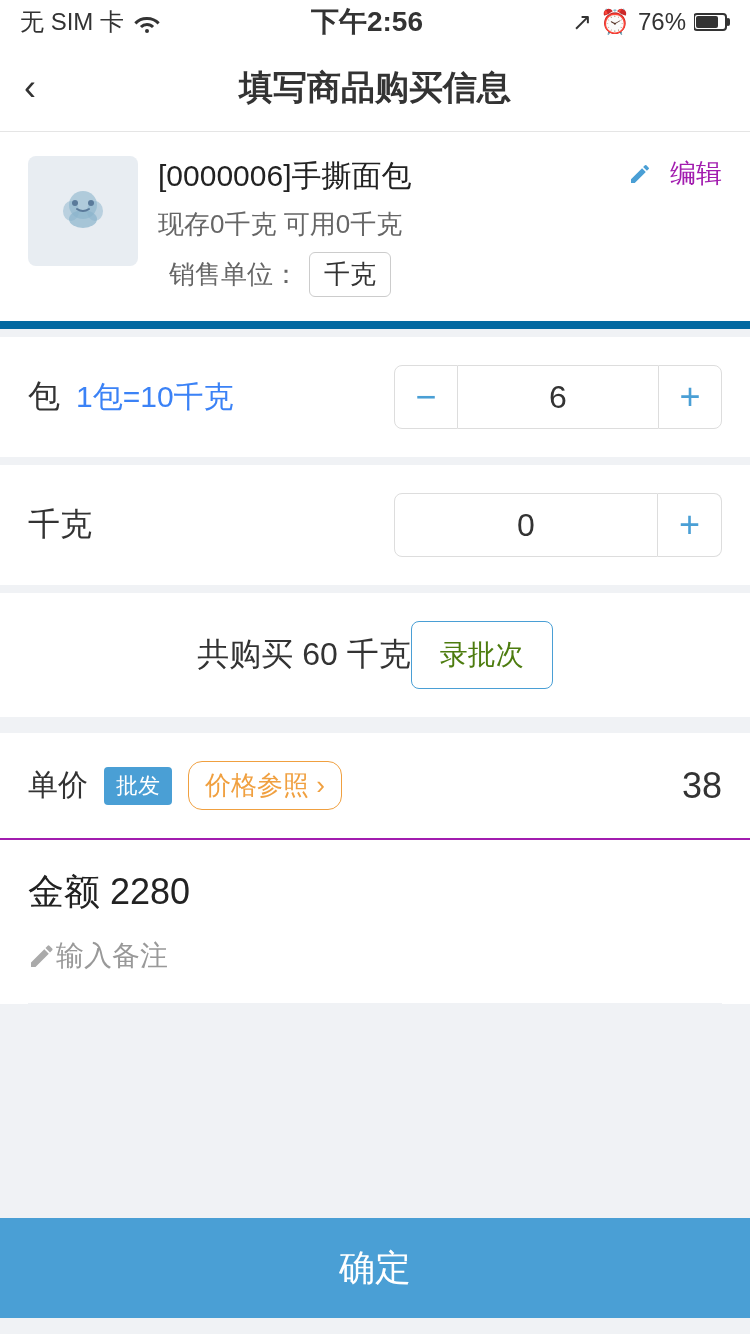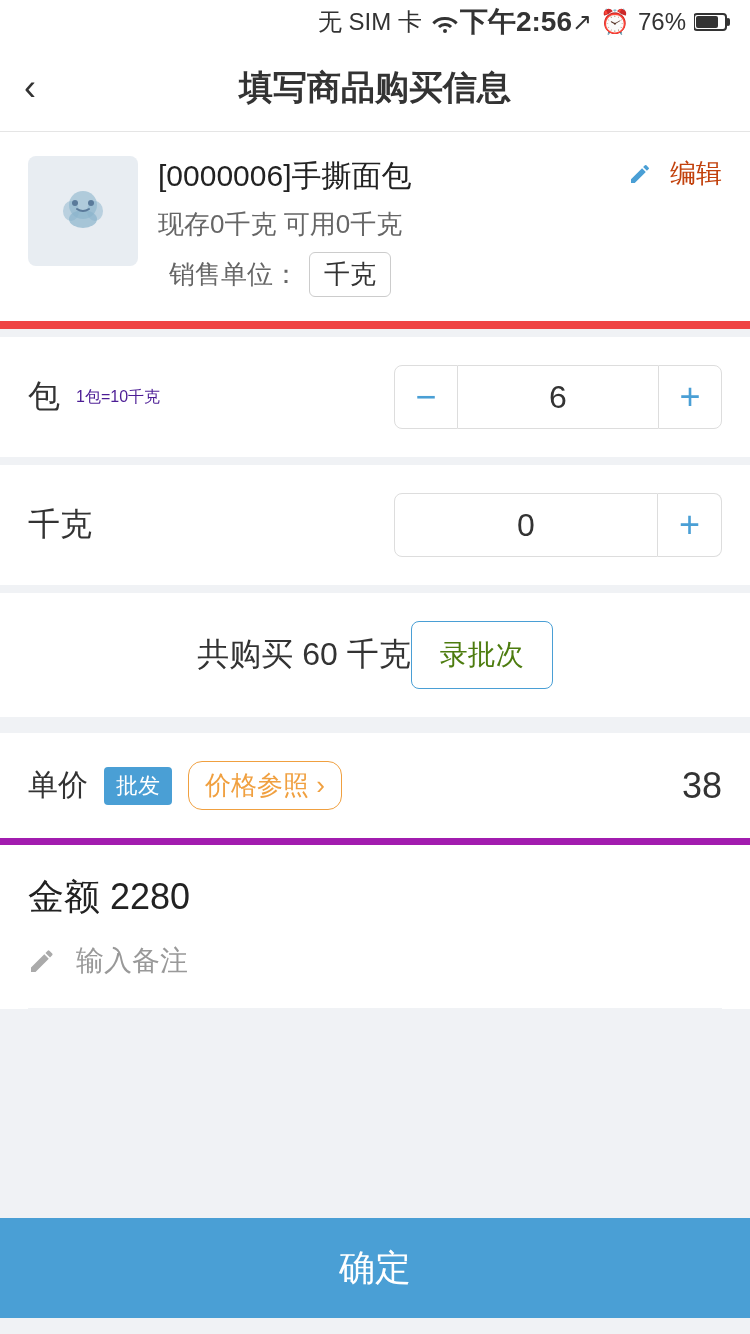--- a/index.html
+++ b/index.html
@@ -12,21 +12,21 @@
       font-size: 28px;
       color: #333;
     }
 
     
     .status-bar {
       height: 44px;
       background: #fff;
       display: flex;
       align-items: center;
-      justify-content: flex-end;
+      justify-content: space-between;
       padding: 12px 20px;
       font-size: 24px;
       color: #333;
     }
     .status-left { display: flex; align-items: center; gap: 8px; }
     .status-center { font-size: 28px; font-weight: 700; }
     .status-right { display: flex; align-items: center; gap: 8px; font-size: 24px; }
 
     
     .nav-bar {
@@ -51,21 +51,21 @@
       color: #333;
     }
 
     
     .product-card {
       background: #fff;
       display: flex;
       align-items: flex-start;
       padding: 24px 28px;
       gap: 20px;
-      border-bottom: 8px solid #ef4444;
+      border-bottom: 8px solid #0369a1;
     }
     .product-thumb {
       width: 110px;
       height: 110px;
       background: #e8edf2;
       border-radius: 8px;
       display: flex;
       align-items: center;
       justify-content: center;
       flex-shrink: 0;
@@ -77,21 +77,21 @@
     .product-unit { font-size: 26px; color: #666; display: flex; align-items: center; gap: 10px; margin-left: 11px; }
     .unit-dropdown {
       border: 1px solid #ccc;
       border-radius: 6px;
       padding: 4px 14px;
       font-size: 26px;
       background: #fff;
       color: #333;
     }
     .edit-btn {
-      color: #c2410c;
+      color: #a21caf;
       font-size: 26px;
       display: flex;
       align-items: center;
       gap: 18px;
       flex-shrink: 0;
       cursor: pointer;
     }
 
     
     .section {
@@ -101,21 +101,21 @@
     }
     .section-row {
       display: flex;
       align-items: center;
       justify-content: space-between;
       padding: 28px 0;
       border-bottom: 1px solid #f0f2f5;
     }
     .section-row:last-child { border-bottom: none; }
     .row-label { font-size: 32px; color: #333; display: flex; align-items: center; gap: 16px; }
-    .row-label-sub { font-size: 16px; color: #4c1d95; }
+    .row-label-sub { font-size: 30px; color: #3b82f6; }
     .qty-control { display: flex; align-items: center; gap: 0; }
     .qty-btn {
       width: 64px;
       height: 64px;
       border: 1px solid #ddd;
       background: #fff;
       font-size: 36px;
       color: #4a9fd5;
       display: flex;
       align-items: center;
@@ -180,21 +180,21 @@
       cursor: pointer;
     }
 
     
     .price-section {
       background: #fff;
       padding: 28px 28px;
       display: flex;
       align-items: center;
       gap: 16px;
-      border-bottom: 7px solid #a21caf;
+      border-bottom: 2px solid #a21caf;
     }
     .price-label { font-size: 30px; color: #333; }
     .price-tag {
       background: #4a9fd5;
       color: #fff;
       font-size: 22px;
       padding: 4px 12px;
       border-radius: 4px;
     }
     .price-ref-btn {
@@ -223,21 +223,21 @@
     }
     .amount-row {
       font-size: 36px;
       color: #222;
       font-weight: 500;
       margin-bottom: 20px;
     }
     .remark-row {
       display: flex;
       align-items: center;
-      gap: 20px;
+      gap: 0;
       font-size: 28px;
       color: #999;
       padding-bottom: 28px;
       border-bottom: 1px solid #f0f2f5;
     }
 
     
     .empty-area {
       background: #f0f2f5;
       flex: 1;

